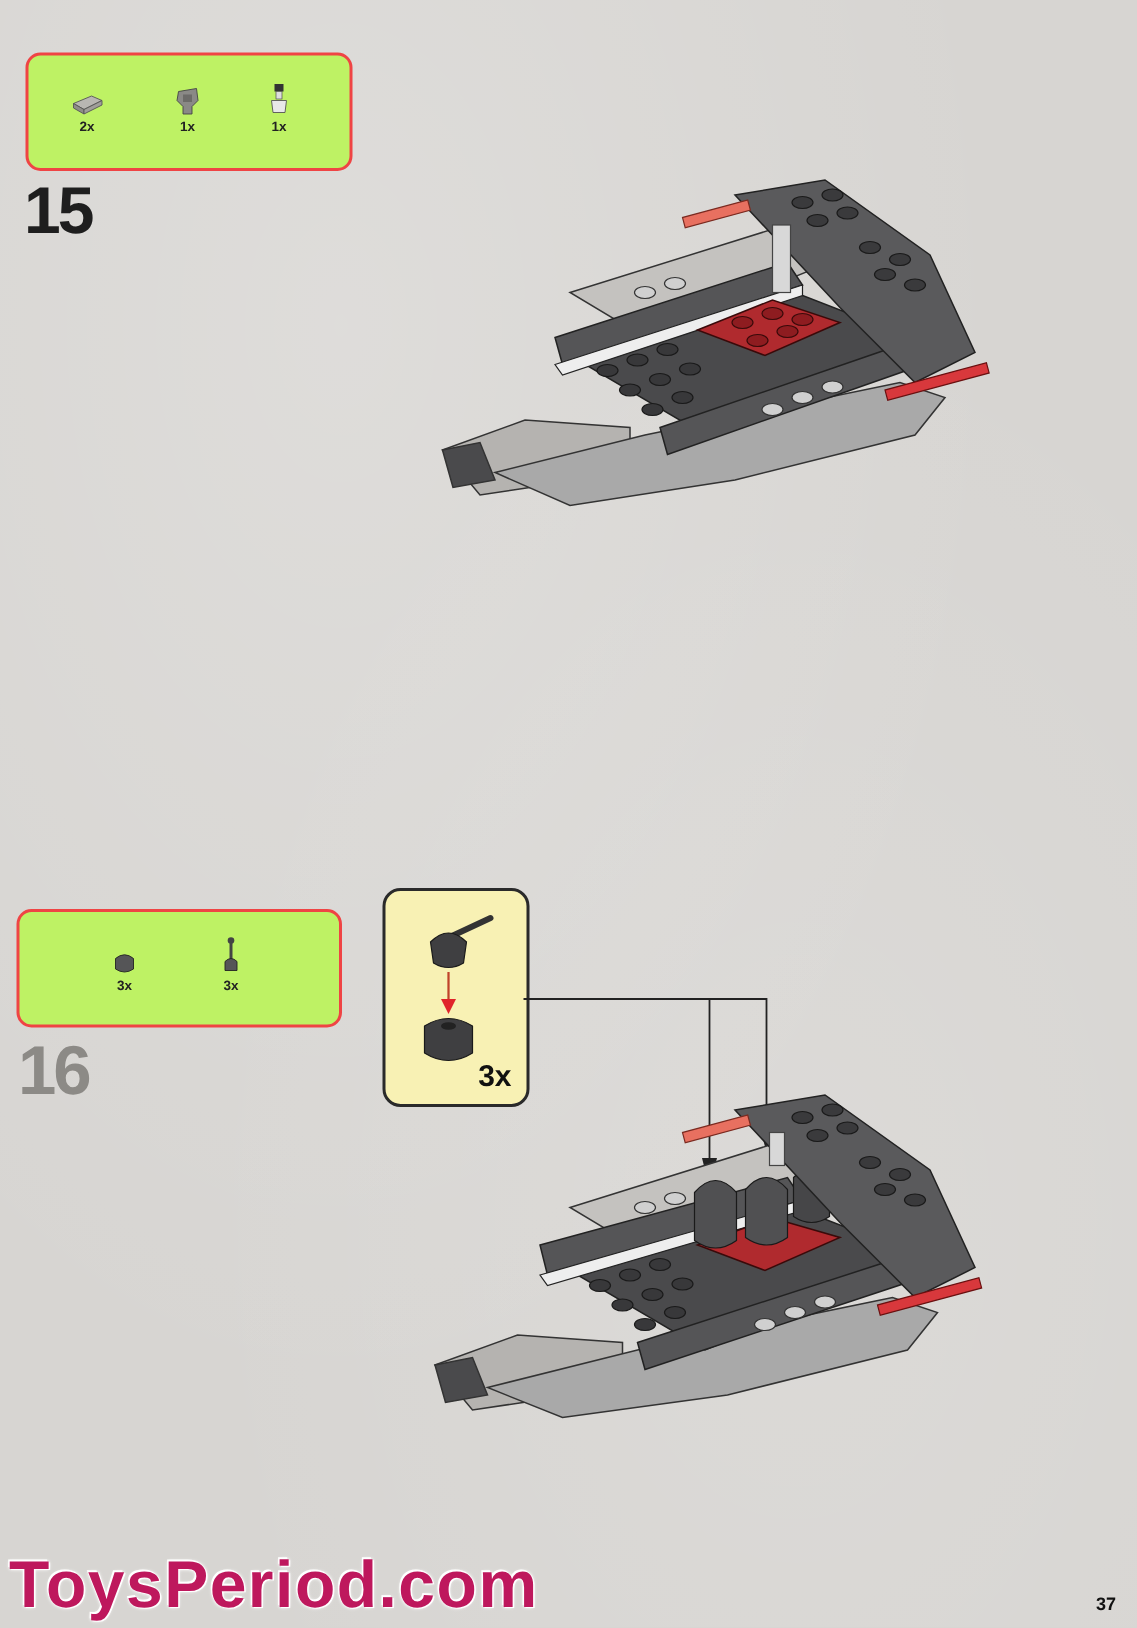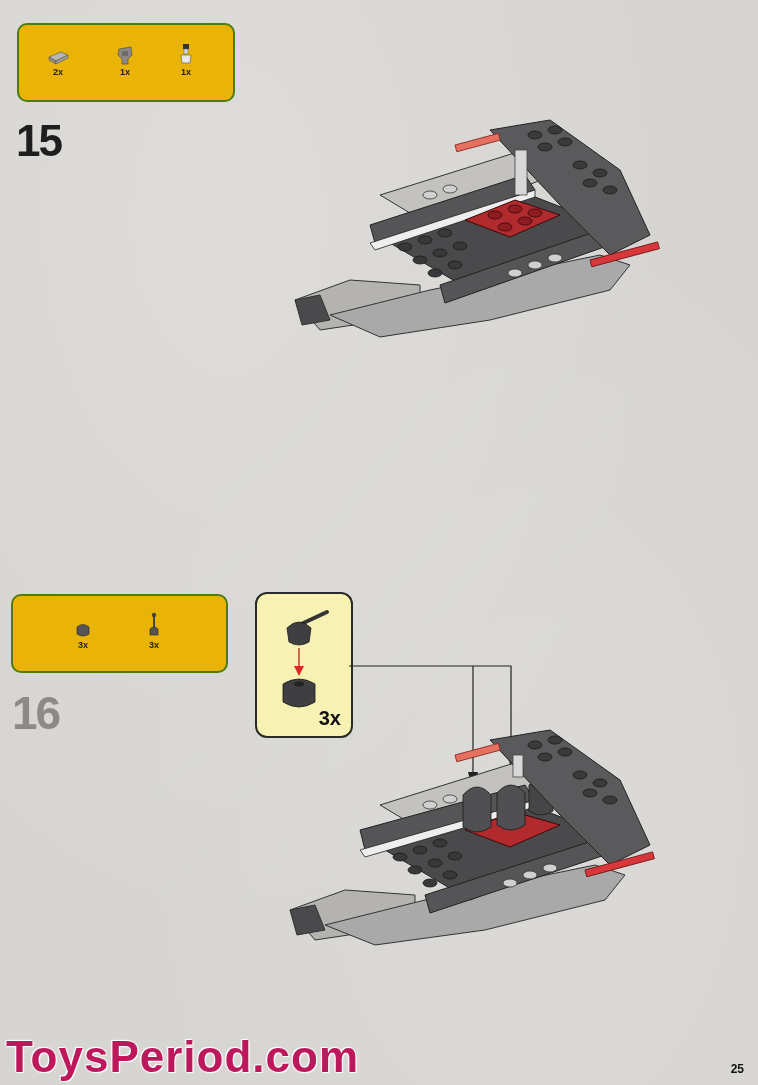--- a/index.html
+++ b/index.html
@@ -4,21 +4,21 @@
 <style>
   html,body{margin:0;padding:0;}
   body{width:758px;height:1085px;position:relative;overflow:hidden;
        background:#d8d6d3;
        font-family:"Liberation Sans",sans-serif;}
   .page-bg{position:absolute;inset:0;
     background:
       radial-gradient(ellipse at 30% 20%, rgba(255,255,255,0.18), transparent 60%),
       radial-gradient(ellipse at 70% 75%, rgba(255,255,255,0.12), transparent 55%),
       #d7d5d2;}
-  .parts-box{position:absolute;background:#eab308;border:2px solid #4d7c0f;border-radius:10px;}
+  .parts-box{position:absolute;background:#bef264;border:2px solid #ef4444;border-radius:10px;margin-top:12px;}
   .part{position:absolute;display:flex;flex-direction:column;align-items:center;}
   .part .qty{font-size:9px;color:#222;margin-top:2px;font-weight:bold;}
   .step-num{position:absolute;font-weight:bold;letter-spacing:-2px;}
   .callout{position:absolute;background:#f8f1b4;border:2px solid #2a2a2a;border-radius:12px;}
   .callout .qty{position:absolute;right:10px;bottom:6px;font-size:20px;font-weight:bold;color:#111;}
   .watermark{position:absolute;left:6px;top:1032px;font-size:44px;font-weight:bold;
      color:#be185d;letter-spacing:1px;
      text-shadow:0 0 2px #fff,0 0 3px #fff,1px 1px 0 #fff,-1px -1px 0 #fff;}
   .page-no{position:absolute;right:14px;top:1062px;font-size:12px;font-weight:bold;color:#111;}
   svg{position:absolute;overflow:visible;}
@@ -196,13 +196,13 @@
   <g fill="#d0d0d0" stroke="#333" stroke-width="0.8">
     <ellipse cx="225" cy="168" rx="7" ry="4"></ellipse>
       <ellipse cx="245" cy="160" rx="7" ry="4"></ellipse>
       <ellipse cx="265" cy="153" rx="7" ry="4"></ellipse>
     <ellipse cx="145" cy="90" rx="7" ry="4"></ellipse>
       <ellipse cx="165" cy="84" rx="7" ry="4"></ellipse>
   </g>
 </svg>
 
 <div class="watermark">ToysPeriod.com</div>
-<div class="page-no">25</div>
+<div class="page-no">37</div>
 
 </body></html>

